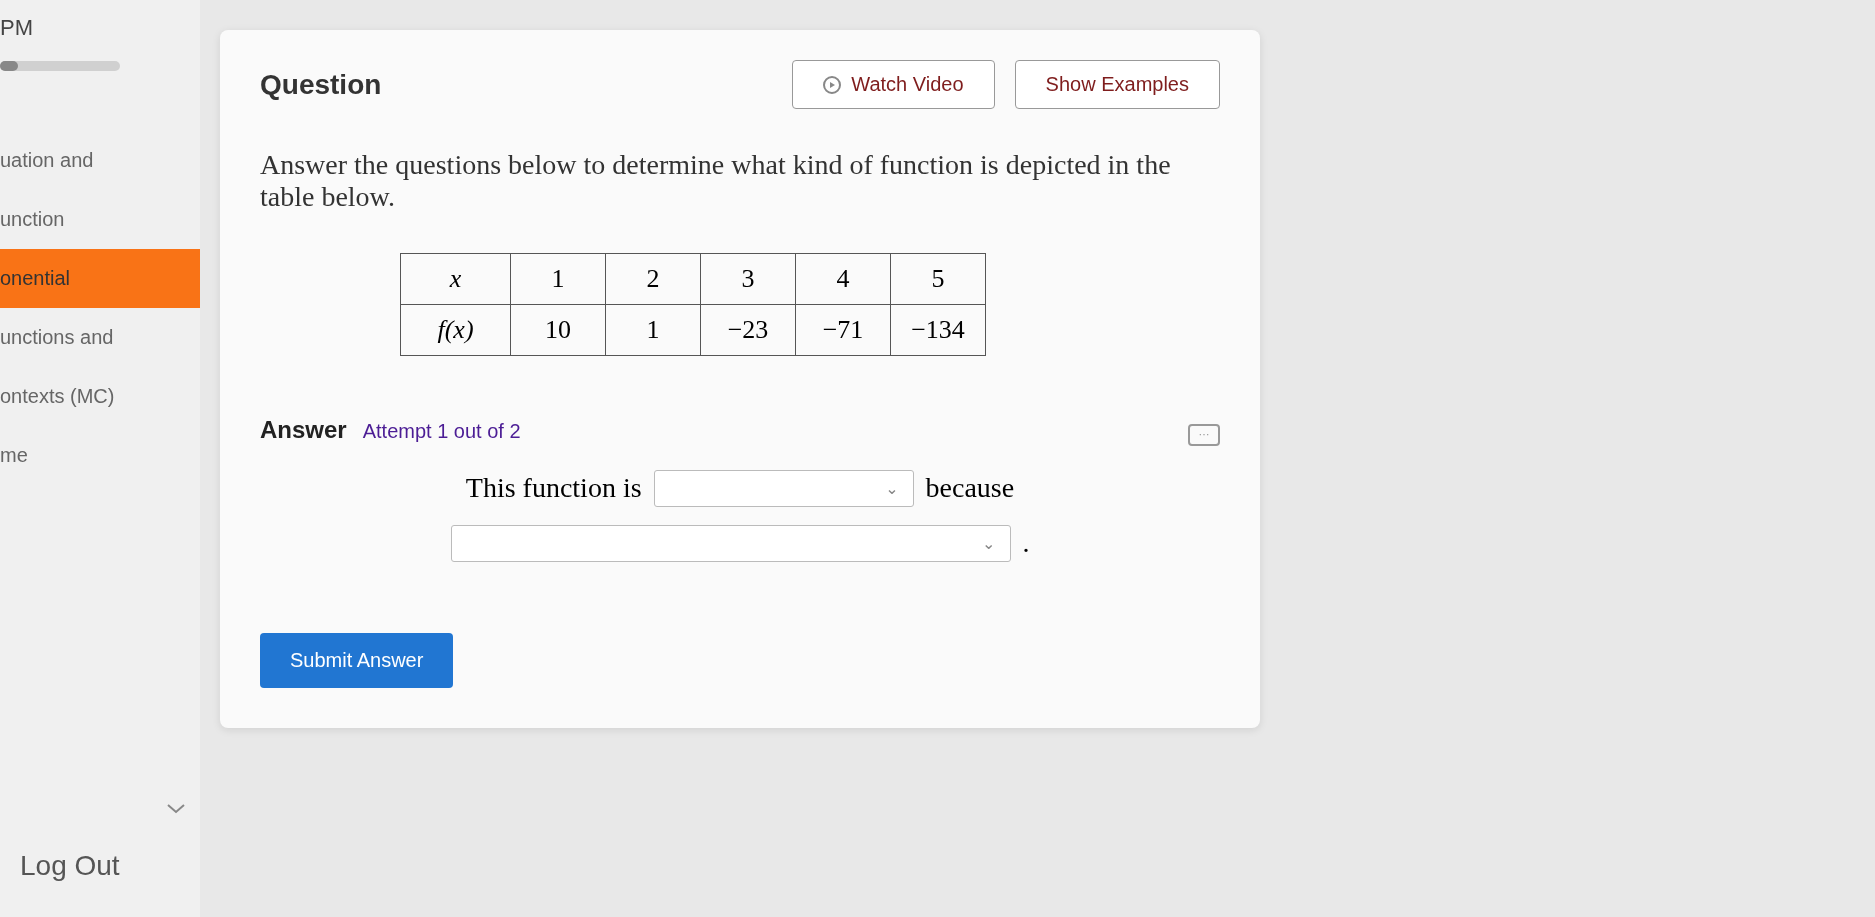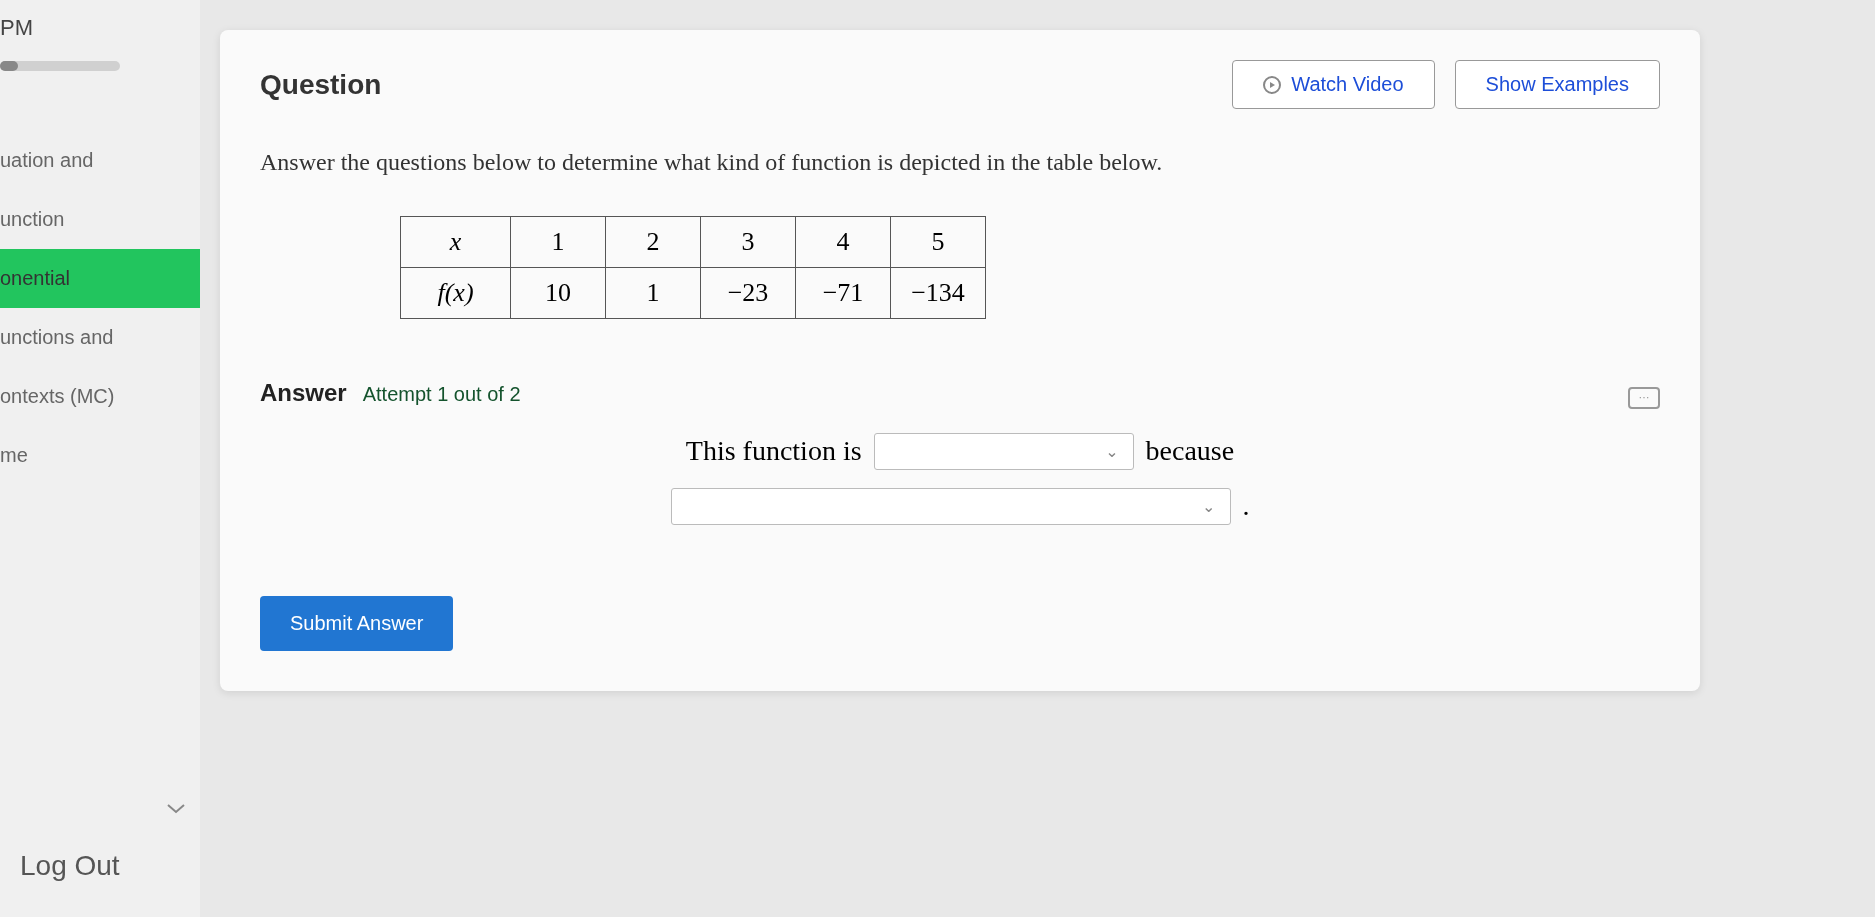--- a/index.html
+++ b/index.html
@@ -40,21 +40,21 @@
   background: #888;
   border-radius: 5px;
 }
 .sidebar-item {
   padding: 18px 10px 18px 0;
   font-size: 20px;
   color: #666;
   cursor: pointer;
 }
 .sidebar-item.active {
-  background: #22c55e;
+  background: #f97316;
   color: #333;
 }
 .sidebar-bottom {
   position: absolute;
   bottom: 20px;
   left: 0;
   width: 100%;
 }
 .sidebar-chevron {
   padding: 15px;
@@ -66,21 +66,21 @@
 .logout {
   padding: 15px 20px;
   font-size: 28px;
   color: #555;
   cursor: pointer;
 }
 .main {
   position: absolute;
   left: 220px;
   top: 30px;
-  width: 1480px;
+  width: 1040px;
   background: #fafafa;
   border-radius: 8px;
   padding: 30px 40px 40px 40px;
   box-shadow: 0 2px 8px rgba(0,0,0,0.1);
 }
 .header-row {
   display: flex;
   justify-content: space-between;
   align-items: center;
   margin-bottom: 40px;
@@ -93,21 +93,21 @@
 }
 .header-buttons {
   display: flex;
   gap: 20px;
 }
 .btn-outline {
   border: 1px solid #999;
   background: #fff;
   padding: 12px 30px;
   font-size: 20px;
-  color: #1d4ed8;
+  color: #7f1d1d;
   cursor: pointer;
   border-radius: 4px;
   font-family: -apple-system, BlinkMacSystemFont, 'Segoe UI', sans-serif;
   display: flex;
   align-items: center;
   gap: 10px;
 }
 .play-icon {
   width: 18px;
   height: 18px;
@@ -119,21 +119,21 @@
 }
 .play-icon::after {
   content: '';
   width: 0; height: 0;
   border-left: 5px solid #888;
   border-top: 3px solid transparent;
   border-bottom: 3px solid transparent;
   margin-left: 1px;
 }
 .prompt {
-  font-size: 24px;
+  font-size: 28px;
   color: #333;
   margin-bottom: 40px;
 }
 .data-table {
   border-collapse: collapse;
   margin: 0 0 60px 140px;
 }
 .data-table td {
   border: 1px solid #555;
   padding: 10px 0;
@@ -153,21 +153,21 @@
   margin-bottom: 24px;
   font-family: -apple-system, BlinkMacSystemFont, 'Segoe UI', sans-serif;
 }
 .answer-label {
   font-size: 24px;
   font-weight: bold;
   color: #222;
 }
 .attempt-text {
   font-size: 20px;
-  color: #14532d;
+  color: #4c1d95;
 }
 .keyboard-icon {
   margin-left: auto;
   width: 32px;
   height: 22px;
   border: 2px solid #999;
   border-radius: 4px;
   display: flex;
   align-items: center;
   justify-content: center;

